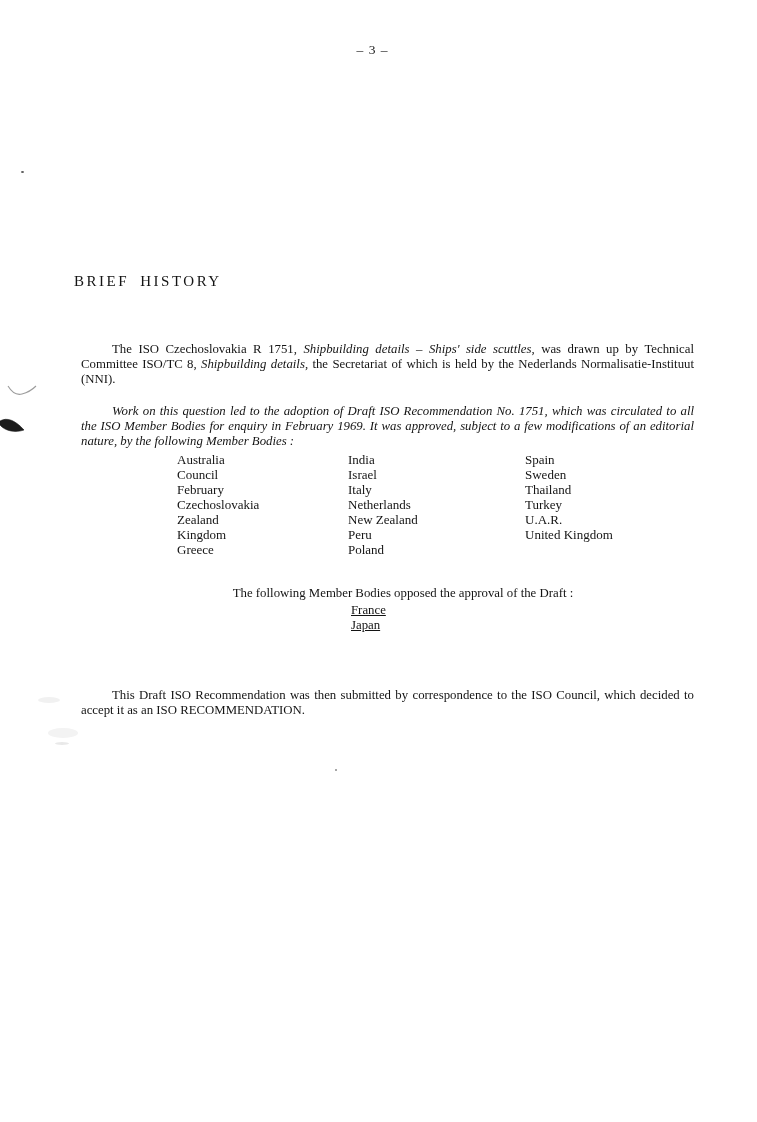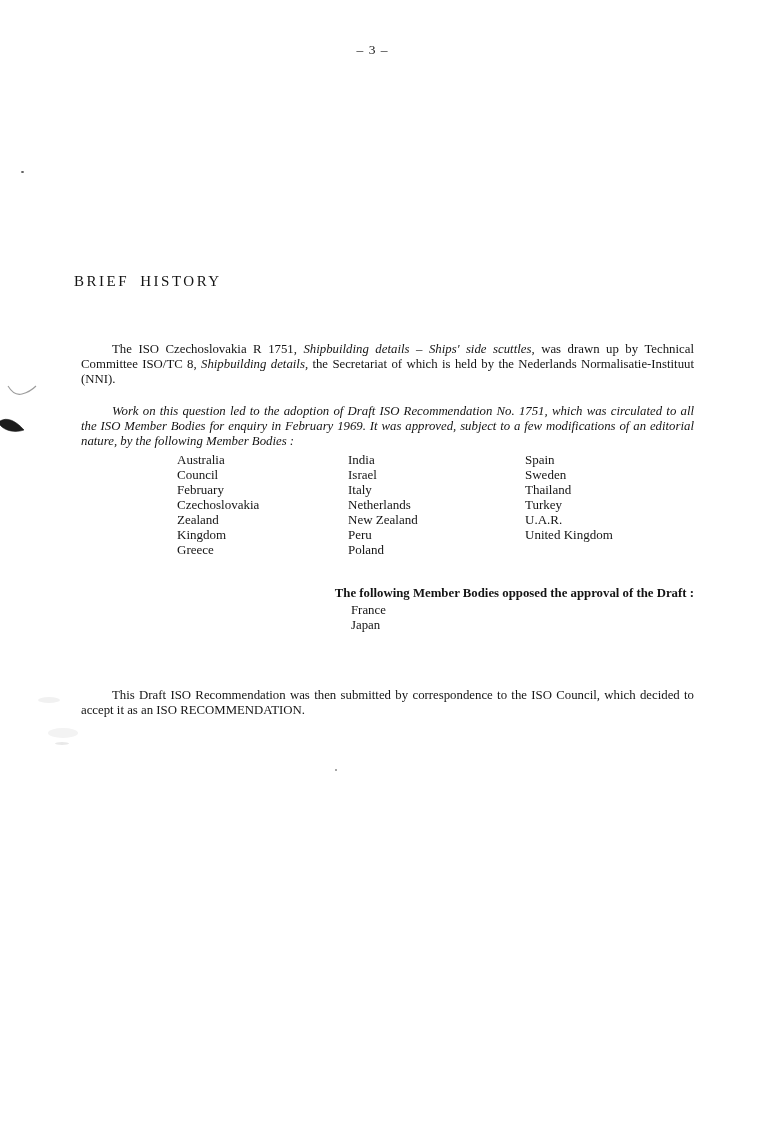--- a/index.html
+++ b/index.html
@@ -24,35 +24,35 @@
     letter-spacing:2.5px;word-spacing:5px;
   }
   .para{
     position:absolute;left:81px;width:613px;
     font-size:12.8px;line-height:15px;
     text-align:justify;
     text-indent:31px;
   }
   .para-1{top:329px;}
   .para-2{top:391px;font-style:italic;}
-  .para-3{top:573px;text-align:right;font-weight:bold;}
+  .para-3{top:573px;text-align:center;}
   .para-4{top:650px;margin-top:38px;}
   .members{
     position:absolute;top:452px;left:0;width:757px;height:106px;
   }
   .member-col{
     position:absolute;top:0;
     font-size:13px;line-height:15px;
   }
   .member-col-1{left:177px;}
   .member-col-2{left:348px;}
   .member-col-3{left:525px;}
   .opposed-list{
     position:absolute;top:603px;left:351px;
-    font-size:12.8px;line-height:15px;
+    font-size:12.8px;line-height:15px;text-decoration:underline;
   }
   .pen-marks{position:absolute;left:0;top:0;pointer-events:none;}
   .speck{position:absolute;border-radius:50%;}
   .speck-1{left:21px;top:171px;width:3px;height:2px;background:#5a5a5a;}
   .speck-2{left:335px;top:769px;width:2px;height:2px;background:#8a8a8a;}
   .smudge{position:absolute;border-radius:50%;}
   .smudge-1{left:38px;top:697px;width:22px;height:6px;background:#f1f1f1;}
   .smudge-2{left:48px;top:728px;width:30px;height:10px;background:#f3f3f3;}
   .smudge-3{left:55px;top:742px;width:14px;height:3px;background:#e9e9e9;}
   em{font-style:italic;}

